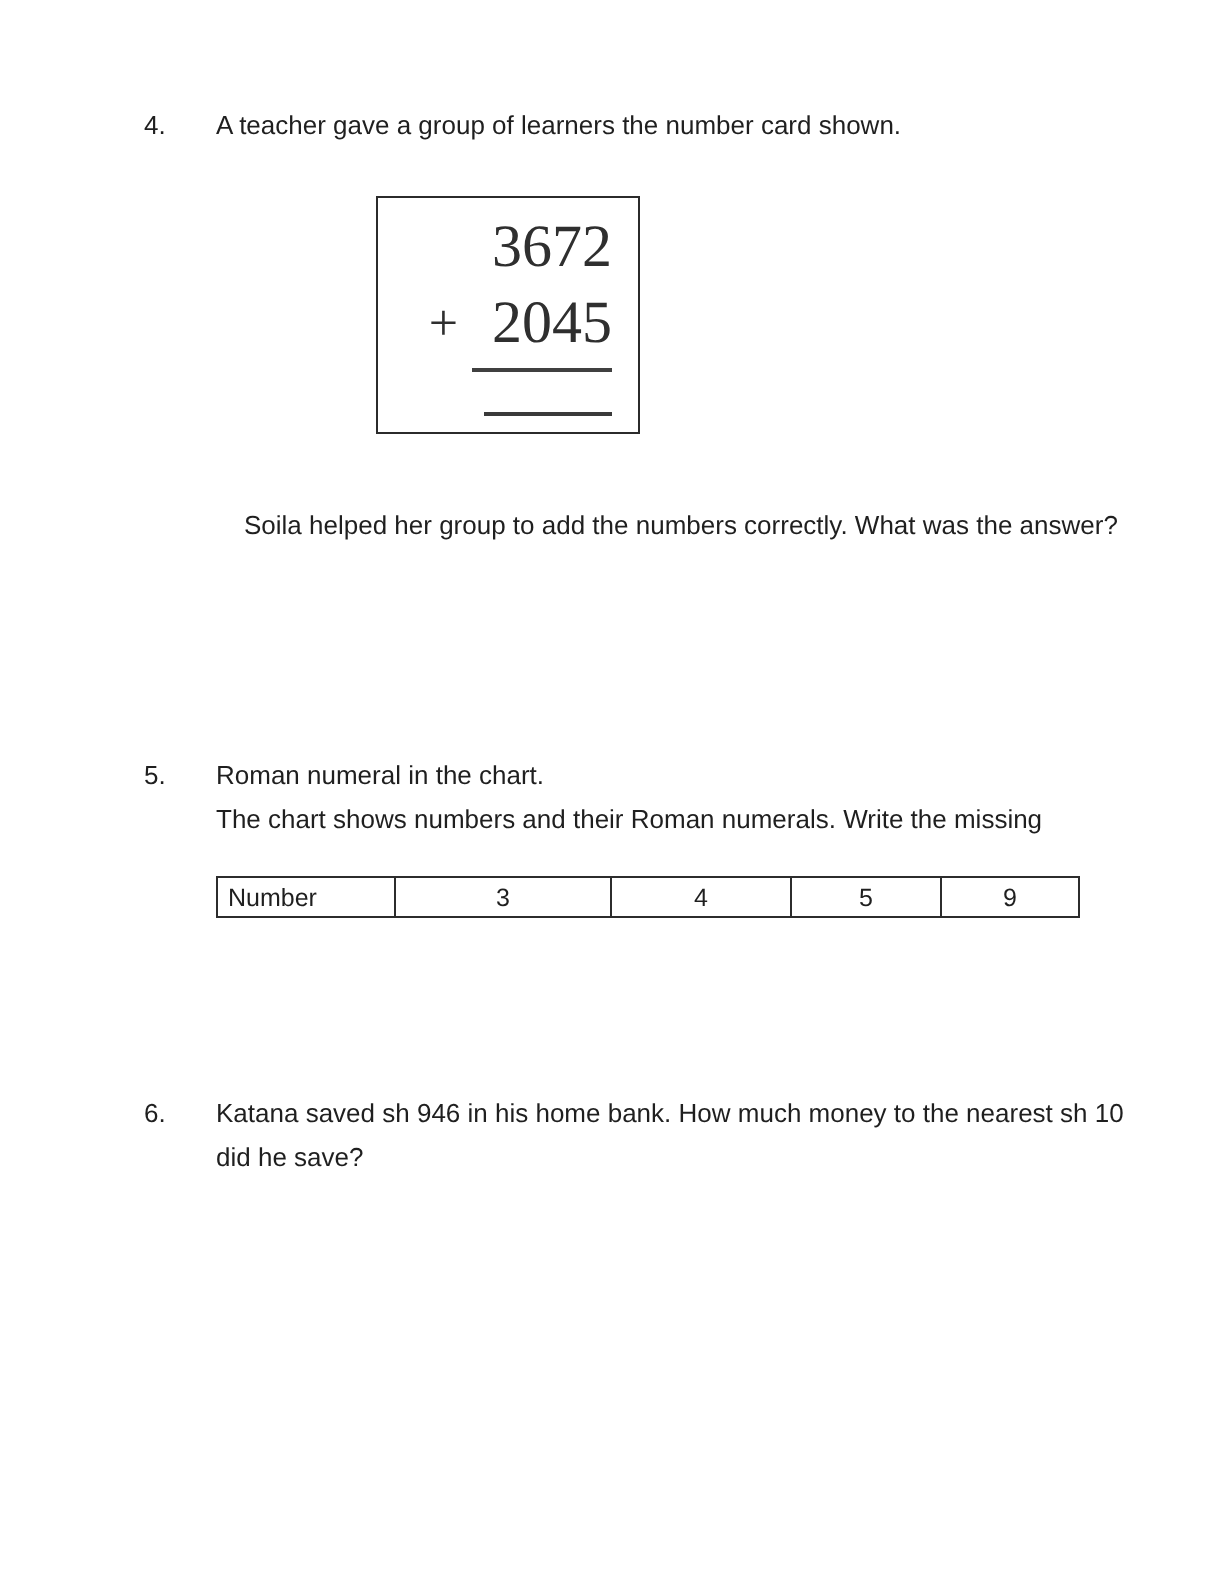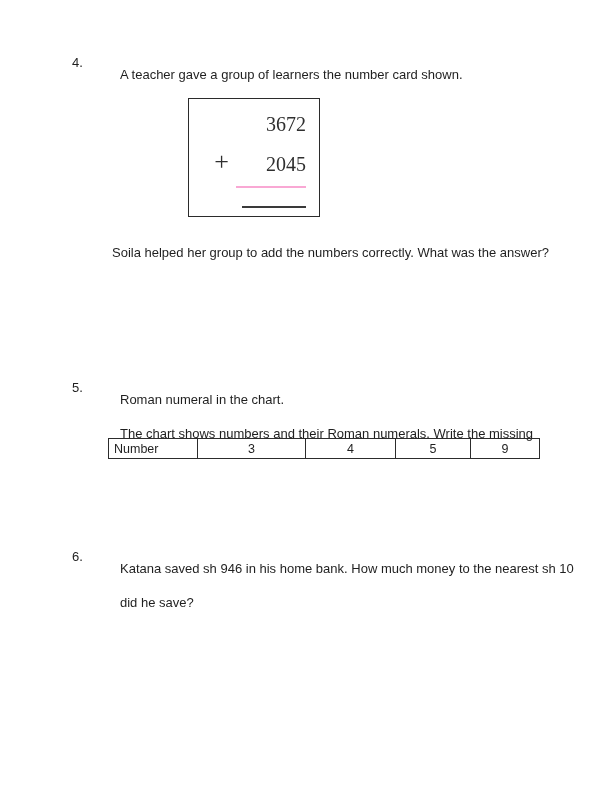--- a/index.html
+++ b/index.html
@@ -19,31 +19,31 @@
   
   .question {
     position: absolute;
     left: 72px;
     display: grid;
     grid-template-columns: 36px auto;
     font-size: 13px;
   }
   .qnum { line-height: 22px; }
   .qlines { width: 482px; }
-  .qline { margin: 12px; line-height: 22px; }
+  .qline { margin: 0; line-height: 22px; }
 
   .q4 { top: 52px; }
   .q5 { top: 377px; }
   .q6 { top: 546px; }
 
   .followup {
     position: absolute;
     left: 108px; top: 238px;
     width: 482px;
-    margin: 4px;
+    margin: 14px;
     font-size: 13px;
     line-height: 22px;
   }
 
   
   .number-card {
     position: absolute;
     left: 188px; top: 98px;
     width: 132px; height: 119px;
     box-sizing: border-box;
@@ -51,24 +51,24 @@
     padding: 5px 13px 0 11px;
     font-family: "Liberation Serif", serif;
     color: #2f2f2f;
   }
   .card-line { text-align: right; }
   .card-line.top { line-height: 40px; height: 40px; }
   .card-line.bottom { line-height: 36px; height: 42px; }
   .card-num {
     display: inline-block;
     min-width: 70px;
-    font-size: 20px;
+    font-size: 30px;
     text-align: right;
   }
-  .card-num.sum { border-bottom: 2px solid #f9a8d4; padding-bottom: 4px; }
+  .card-num.sum { border-bottom: 2px solid #404040; padding-bottom: 4px; }
   .card-op {
     display: inline-block;
     font-size: 26px;
     margin-right: 7px;
     vertical-align: 1px;
   }
   .answer-line {
     width: 64px;
     margin: 20px 0 0 auto;
     border-bottom: 2px solid #3a3a3a;

